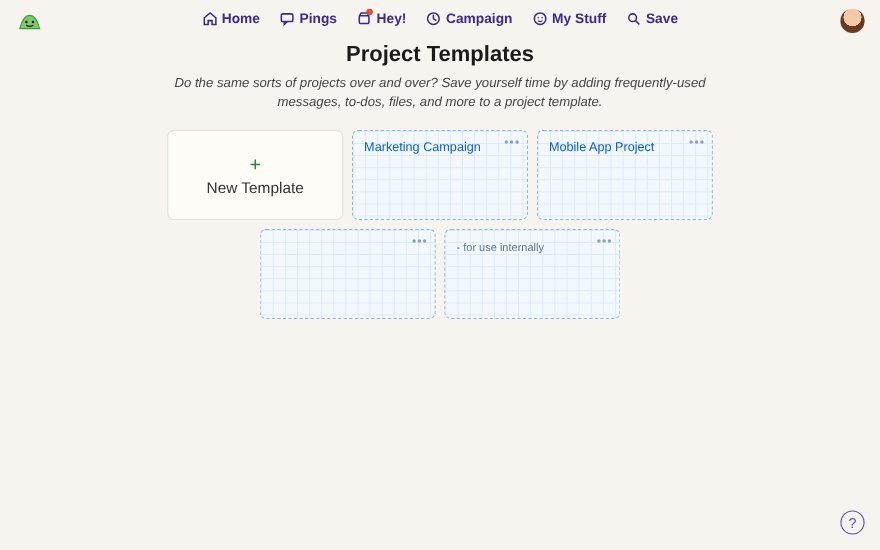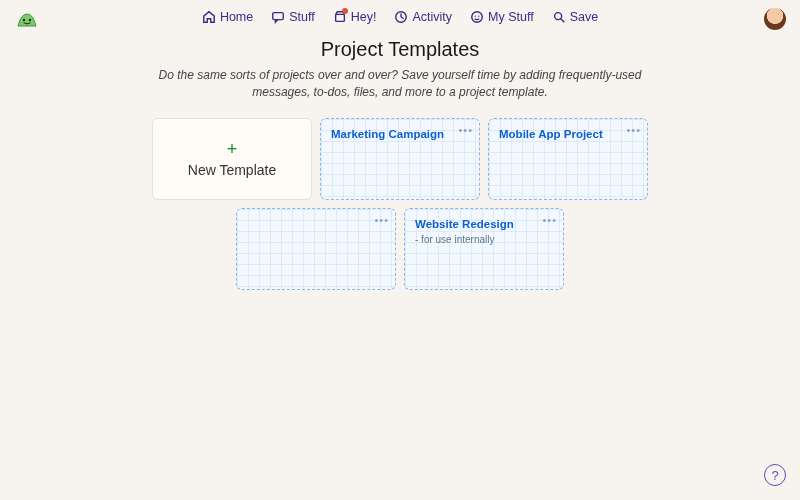--- a/index.html
+++ b/index.html
@@ -37,42 +37,42 @@
     .nav {
       display: flex;
       gap: 18px;
       align-items: center;
     }
     .nav-item {
       display: flex;
       align-items: flex-start;
       gap: 4px;
       color: #3b2a8a;
-      font-weight: 400;
+      font-weight: 700;
       font-size: 12.5px;
       cursor: pointer;
       position: relative;
     }
     .nav-item .icon { width: 14px; height: 14px; display:flex;align-items:center;justify-content:center; }
     .nav-item .dot {
       position: absolute;
       top: -2px;
       left: 9px;
       width: 6px;
       height: 6px;
       background: #e0513e;
       border-radius: 50%;
     }
     .content {
       text-align: center;
       padding-top: 8px;
     }
     .title {
       font-size: 20px;
-      font-weight: 400;
+      font-weight: 700;
       color: #1a1a1a;
       margin-bottom: 6px;
     }
     .subtitle {
       font-size: 12px;
       color: #444;
       line-height: 1.45;
       max-width: 540px;
       margin: 0 auto;
       font-style: italic;
@@ -131,21 +131,21 @@
       position: absolute;
       right: 6px;
       top: 5px;
       color: #8aa2bb;
       font-size: 11px;
       letter-spacing: 1px;
       cursor: pointer;
     }
     .card-title {
       color: #0b5fd0;
-      font-weight: 700;
+      font-weight: 400;
       font-size: 11.5px;
       line-height: 1.2;
     }
     .card-desc {
       color: #5a7590;
       font-size: 10px;
       margin-top: 2px;
     }
     .help {
       position: absolute;
@@ -186,40 +186,40 @@
       </span>
       <span>Home</span>
     </div>
     <div class="nav-item">
       <span class="icon">
         <svg viewBox="0 0 16 16" width="14" height="14">
             <rect x="2" y="3" width="12" height="8" rx="1.5" fill="none" stroke="#3b2a8a" stroke-width="1.6"></rect>
             <path d="M5 11 L5 14 L8 11" fill="none" stroke="#3b2a8a" stroke-width="1.6"></path>
           </svg>
       </span>
-      <span>Stuff</span>
+      <span>Pings</span>
     </div>
     <div class="nav-item">
       <span class="icon">
         <svg viewBox="0 0 16 16" width="14" height="14">
             <rect x="3" y="5" width="10" height="8" rx="1" fill="none" stroke="#3b2a8a" stroke-width="1.6"></rect>
             <path d="M3 5 L5 2 H11 L13 5" fill="none" stroke="#3b2a8a" stroke-width="1.6"></path>
           </svg>
       </span>
       <span class="dot"></span>
       <span>Hey!</span>
     </div>
     <div class="nav-item">
       <span class="icon">
         <svg viewBox="0 0 16 16" width="14" height="14">
             <circle cx="8" cy="8" r="6" fill="none" stroke="#3b2a8a" stroke-width="1.6"></circle>
             <path d="M8 8 L8 4 M8 8 L11 10" stroke="#3b2a8a" stroke-width="1.6" fill="none"></path>
           </svg>
       </span>
-      <span>Activity</span>
+      <span>Campaign</span>
     </div>
     <div class="nav-item">
       <span class="icon">
         <svg viewBox="0 0 16 16" width="14" height="14">
             <circle cx="8" cy="8" r="6" fill="none" stroke="#3b2a8a" stroke-width="1.6"></circle>
             <circle cx="6" cy="7" r="0.8" fill="#3b2a8a"></circle>
             <circle cx="10" cy="7" r="0.8" fill="#3b2a8a"></circle>
             <path d="M5.5 10 Q8 12 10.5 10" fill="none" stroke="#3b2a8a" stroke-width="1.3"></path>
           </svg>
       </span>
@@ -257,21 +257,20 @@
         <span class="more">•••</span>
         <div class="card-title">Mobile App Project</div>
       </div>
     </div>
     <div class="row">
       <div class="card">
         <span class="more">•••</span>
       </div>
       <div class="card">
         <span class="more">•••</span>
-        <div class="card-title">Website Redesign</div>
         <div class="card-desc">- for use internally</div>
       </div>
     </div>
   </div>
 </div>
 
 <div class="help">
   <span>?</span>
 </div>
 

